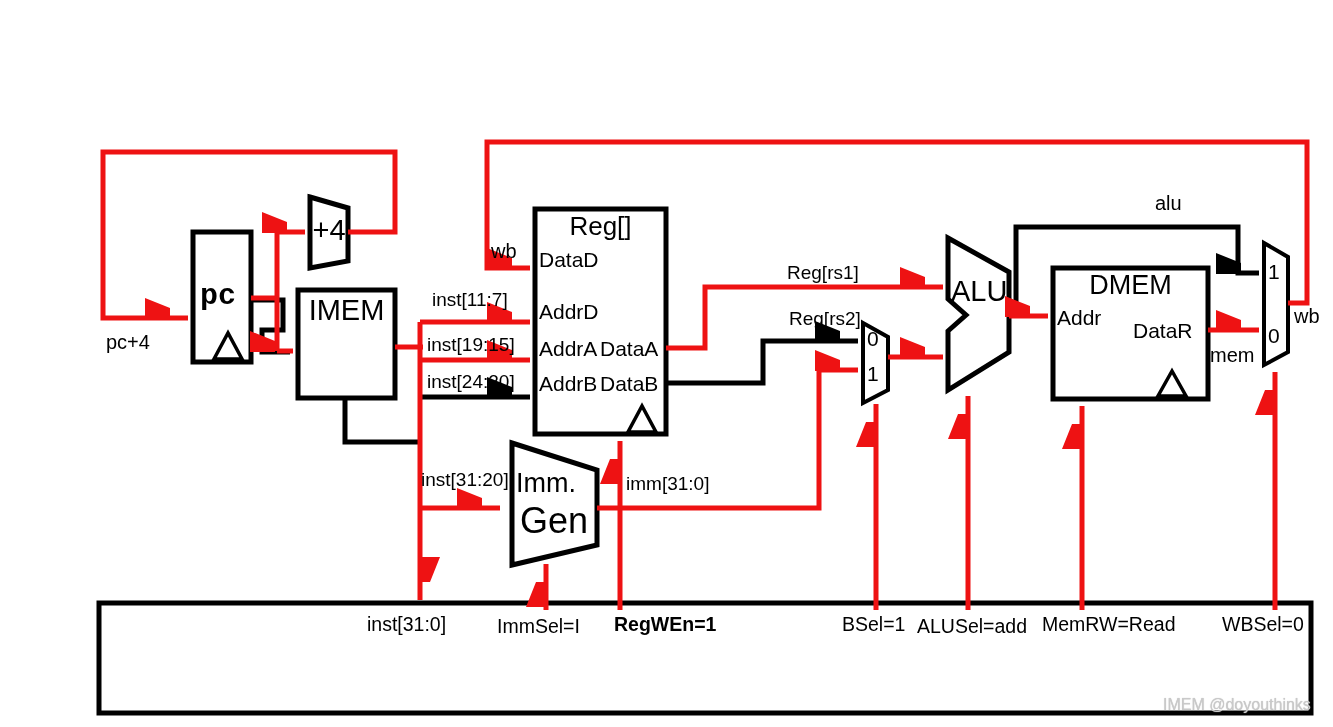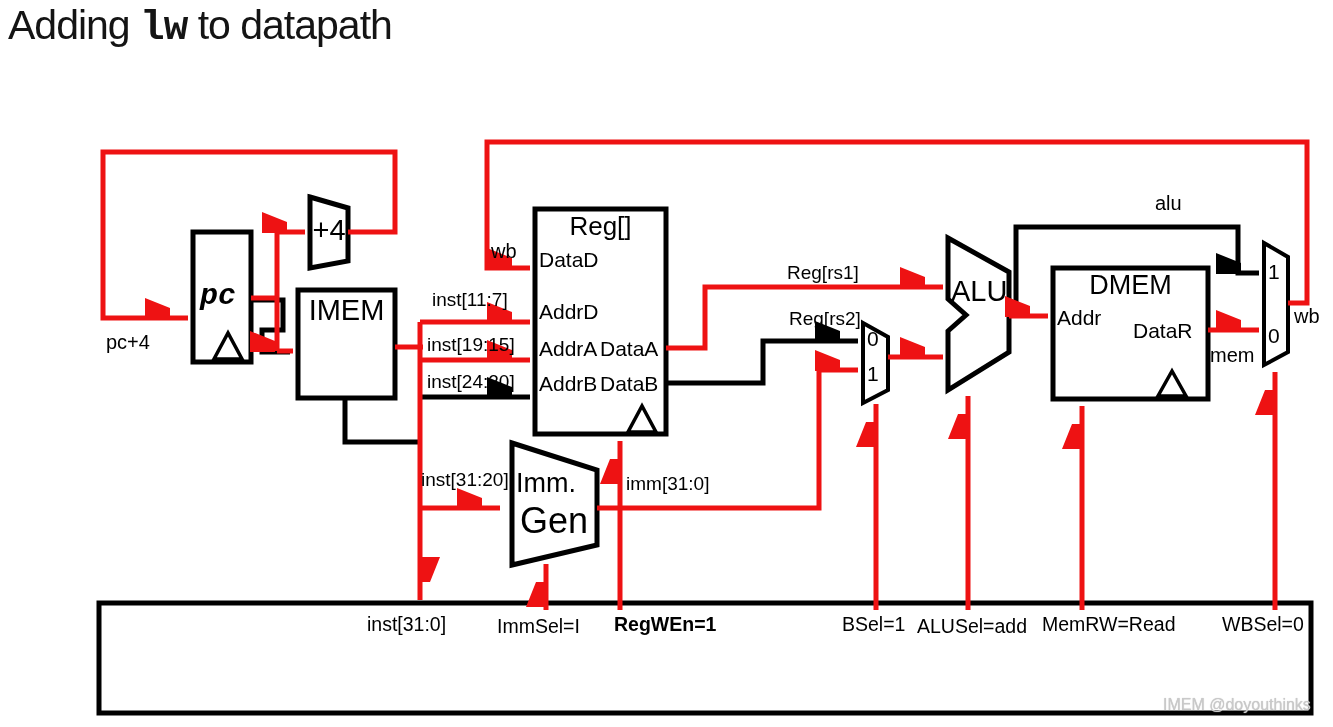--- a/index.html
+++ b/index.html
@@ -22,21 +22,20 @@
   .ctrl{font-size:19.5px;}
   .muxd{font-size:21px;}
   .ctr{text-align:center;}
   #wm{left:1163px;top:696px;font-size:16px;color:#c9c9c9;text-shadow:0 0 1px #bbb;}
 </style>
 </head>
 <body>
 
 <div id="stage">
 
-  <div class="abs" id="title"><span>Adding </span><span class="code">lw</span><span> to datapath</span></div>
 
 
   <svg width="1333" height="727" viewBox="0 0 1333 727">
     <defs>
       <marker id="ar" markerUnits="strokeWidth" markerWidth="5" markerHeight="4.2" refX="8.6" refY="4" orient="auto">
         <path d="M0,0 L10,4 L0,8 Z" fill="#ee1213"></path>
       </marker>
       <marker id="ab" markerUnits="strokeWidth" markerWidth="5" markerHeight="4.2" refX="8.6" refY="4" orient="auto">
         <path d="M0,0 L10,4 L0,8 Z" fill="#000"></path>
       </marker>
@@ -88,21 +87,21 @@
       <path d="M1208,330 L1259,330" marker-end="url(#ar)"></path>
       <path d="M546,610 L546,564" marker-end="url(#ar)"></path>
       <path d="M620,610 L620,441" marker-end="url(#ar)"></path>
       <path d="M876,610 L876,404" marker-end="url(#ar)"></path>
       <path d="M968,610 L968,396" marker-end="url(#ar)"></path>
       <path d="M1082,610 L1082,406" marker-end="url(#ar)"></path>
       <path d="M1275,610 L1275,372" marker-end="url(#ar)"></path>
     </g>
   </svg>
 
-  <div class="lbl" style="left:200px;top:279px;font-size:30px;font-weight:bold;font-family:'Liberation Mono',monospace;font-style:italic;">pc</div>
+  <div class="lbl" style="left:200px;top:279px;font-size:30px;font-weight:bold;font-family:'Liberation Mono',monospace;">pc</div>
   <div class="lbl ctr" style="left:310px;top:214px;width:38px;font-size:29px;">+4</div>
   <div class="lbl ctr blk-title" style="left:298px;top:294px;width:97px;">IMEM</div>
   <div class="lbl ctr" style="left:535px;top:211px;width:131px;font-size:26px;">Reg[]</div>
   <div class="lbl port" style="left:539px;top:248px;">DataD</div>
   <div class="lbl port" style="left:539px;top:300px;">AddrD</div>
   <div class="lbl port" style="left:539px;top:337px;">AddrA</div>
   <div class="lbl port" style="left:600px;top:337px;">DataA</div>
   <div class="lbl port" style="left:539px;top:372px;">AddrB</div>
   <div class="lbl port" style="left:600px;top:372px;">DataB</div>
   <div class="lbl ctr" style="left:514px;top:468px;width:64px;font-size:27px;">Imm.</div>

